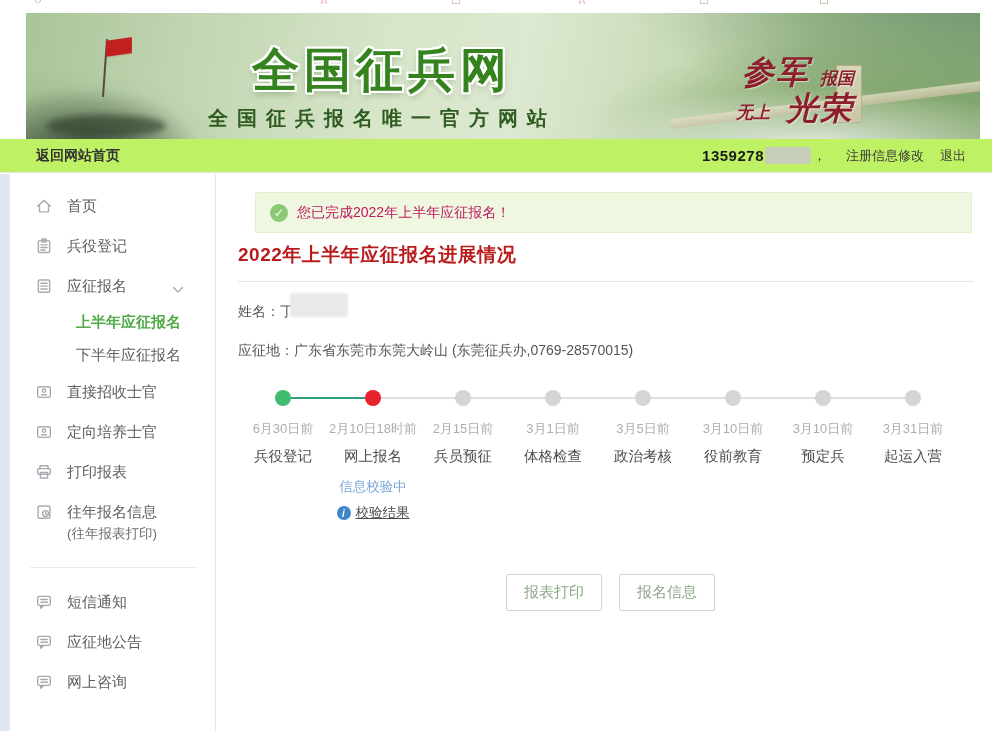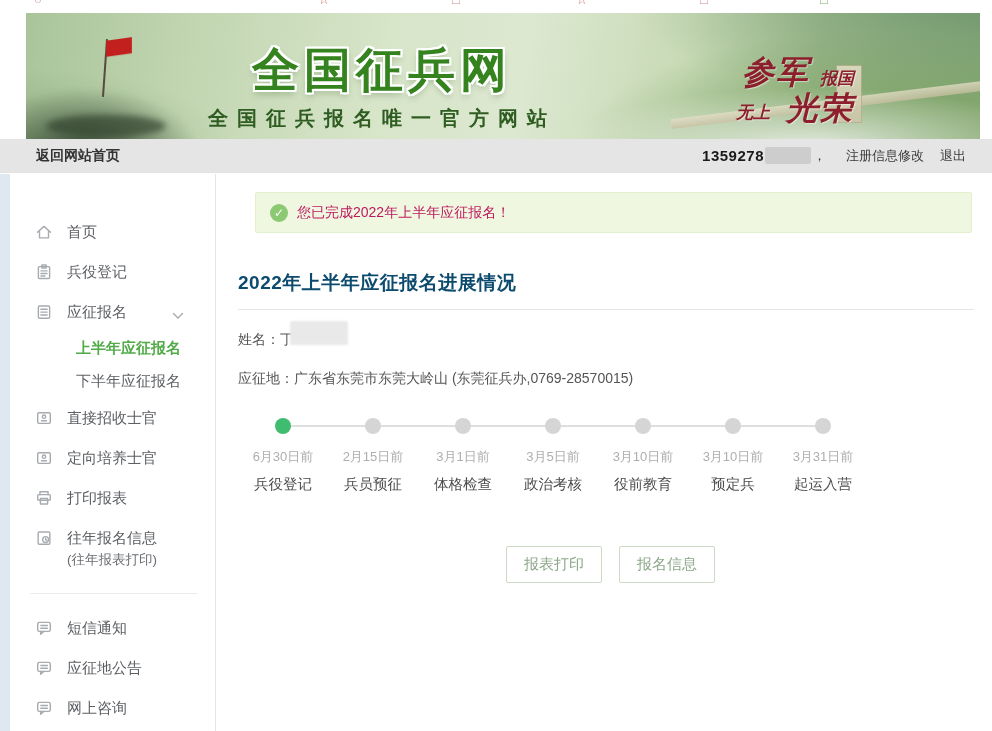--- a/index.html
+++ b/index.html
@@ -38,51 +38,51 @@
   .banner-subtitle { position:absolute; left:176px; top:92px; width:360px; text-align:center;
     font-size:20px; color:#2e5c21; letter-spacing:9px; font-weight:bold; }
   .slogan { position:absolute; right:36px; top:30px; width:230px; height:86px; color:#8d1f2d; }
   .slogan span { position:absolute; font-weight:bold; font-style:italic; text-shadow:1px 1px 1px rgba(255,255,255,.5); }
   .slg-1 { left:28px; top:8px; font-size:32px; letter-spacing:2px; }
   .slg-2 { left:106px; top:24px; font-size:17px; }
   .slg-3 { left:22px; top:58px; font-size:17px; }
   .slg-4 { left:72px; top:44px; font-size:32px; letter-spacing:2px; }
 
   
-  .header-bar { position:absolute; top:139px; left:0; width:992px; height:34px; background:#e5e5e5;
+  .header-bar { position:absolute; top:139px; left:0; width:992px; height:34px; background:#bef264;
     border-bottom:1px solid #e2e2e2; display:flex; align-items:center; }
   .home-link { margin-left:36px; font-size:14px; font-weight:bold; color:#333; text-decoration:none; cursor:pointer; }
   .header-right { margin-left:auto; margin-right:26px; display:flex; align-items:center; font-size:13px; color:#333; }
   .phone { font-size:15px; font-weight:bold; color:#1a1a1a; letter-spacing:.5px; }
   .redact { display:inline-block; width:46px; height:17px; background:#c9c9c9; border-radius:2px; margin-left:1px; opacity:.85; }
   .comma { margin:0 4px 0 2px; color:#333; }
   .hdr-link { color:#3a3a3a; text-decoration:none; margin-left:16px; cursor:pointer; }
 
   
   .body-row { position:absolute; top:174px; left:0; width:992px; height:557px; display:flex; }
   .left-strip { width:10px; background:#dfe7f0; }
-  .sidebar { width:206px; background:#fff; border-right:1px solid #e4e4e4; padding-top:38px; }
+  .sidebar { width:206px; background:#fff; border-right:1px solid #e4e4e4; padding-top:12px; }
   .side-item { display:flex; align-items:flex-start; padding:10px 12px 10px 25px; cursor:pointer; position:relative; }
   .side-item .icn { width:18px; height:18px; flex:0 0 18px; margin-right:14px; margin-top:1px; }
   .icn path, .icn rect, .icn circle, .icn line { fill:none; stroke:#a7abb0; stroke-width:1.25; stroke-linecap:round; stroke-linejoin:round; }
   .side-label { font-size:15px; color:#5c5f63; line-height:20px; }
   .side-sublabel { font-size:13.5px; color:#6a6d71; line-height:19px; margin-top:2px; }
   .chev { position:absolute; right:14px; top:14px; width:14px; height:14px; }
   .side-subitem { padding:7px 10px 7px 66px; font-size:15px; color:#5c5f63; cursor:pointer; }
   .side-subitem.active { color:#51ab49; font-weight:bold; }
   .side-divider { height:1px; background:#ececec; margin:14px 18px 14px 20px; }
 
   
   .main { flex:1; position:relative; background:#fff; padding:18px 18px 0 22px; }
   .alert { margin-left:17px; margin-right:2px; height:41px; background:#eff7e1; border:1px solid #e2f0cc;
     border-radius:2px; display:flex; align-items:center; padding-left:14px; }
   .check-circle { width:18px; height:18px; border-radius:50%; background:#8cc973; color:#fff; font-size:12px;
     display:flex; align-items:center; justify-content:center; margin-right:9px; flex:0 0 18px; }
   .alert-text { font-size:14px; color:#be185d; }
-  .page-title { margin-top:37px; font-size:19px; font-weight:bold; color:#0c4a6e; letter-spacing:.5px; }
+  .page-title { margin-top:9px; font-size:19px; font-weight:bold; color:#b91c1c; letter-spacing:.5px; }
   .title-rule { border:none; border-top:1px solid #e6e6e6; margin-top:13px; }
   .info-line { margin-top:21px; font-size:14px; color:#555; display:flex; align-items:center; }
   .name-blur { display:inline-block; width:58px; height:24px; background:#e9e9e9; border-radius:2px;
     margin-left:-4px; margin-top:-14px; filter:blur(1px); }
 
   
   .timeline { display:flex; margin-top:30px; margin-left:0px; position:relative; }
   .step { width:90px; position:relative; display:flex; flex-direction:column; align-items:center; }
   .dot { width:16px; height:16px; border-radius:50%; z-index:2; }
   .dot.completed { background:#3fbc6f; }
@@ -258,20 +258,31 @@
           <span>广东省东莞市东莞大岭山 (东莞征兵办,0769-28570015)</span>
       </div>
 
       <div class="timeline" id="timeline">
           <div class="step">
             <div class="dot completed"></div>
             <div class="t-date">6月30日前</div>
             <div class="t-stage">兵役登记</div>
           </div>
           <div class="step">
+            <div class="seg done"></div>
+            <div class="dot current"></div>
+            <div class="t-date">2月10日18时前</div>
+            <div class="t-stage">网上报名</div>
+            <div class="verify-status">信息校验中</div>
+            <div class="verify-row">
+              <span class="info-i">i</span>
+              <span class="verify-link">校验结果</span>
+            </div>
+          </div>
+          <div class="step">
             <div class="seg"></div>
             <div class="dot pending"></div>
             <div class="t-date">2月15日前</div>
             <div class="t-stage">兵员预征</div>
           </div>
           <div class="step">
             <div class="seg"></div>
             <div class="dot pending"></div>
             <div class="t-date">3月1日前</div>
             <div class="t-stage">体格检查</div>

